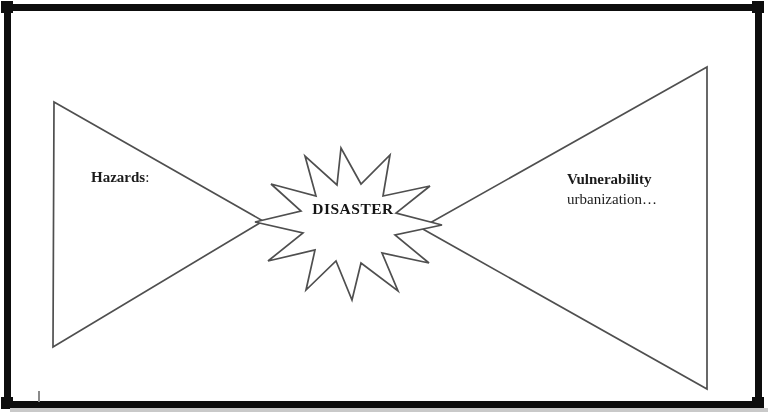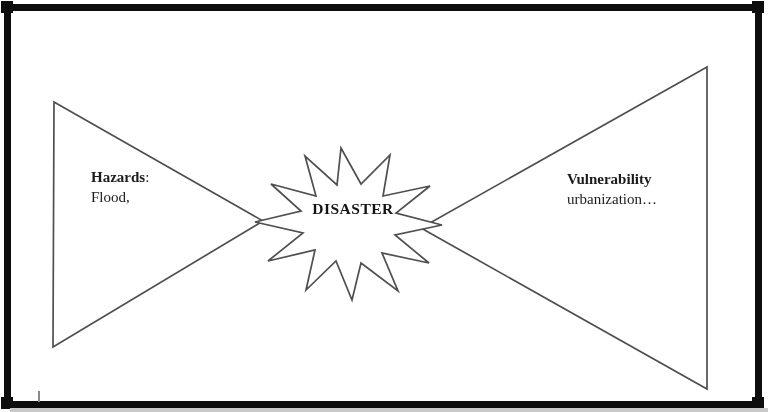--- a/index.html
+++ b/index.html
@@ -48,21 +48,20 @@
   <div class="frame"></div>
   <div class="nub tl"></div>
   <div class="nub tr"></div>
   <div class="nub bl"></div>
   <div class="nub br"></div>
   <div class="bottom-strip"></div>
   <div class="cursor-tick"></div>
 
   <div class="textblock left">
     <div class="line"><span class="b">Hazards</span><span>:</span></div>
-    <div class="line">Flood,</div>
   </div>
 
   <div class="disaster">DISASTER</div>
 
   <div class="textblock right">
     <div class="line b">Vulnerability</div>
     <div class="line">urbanization…</div>
   </div>
 
 </div>

